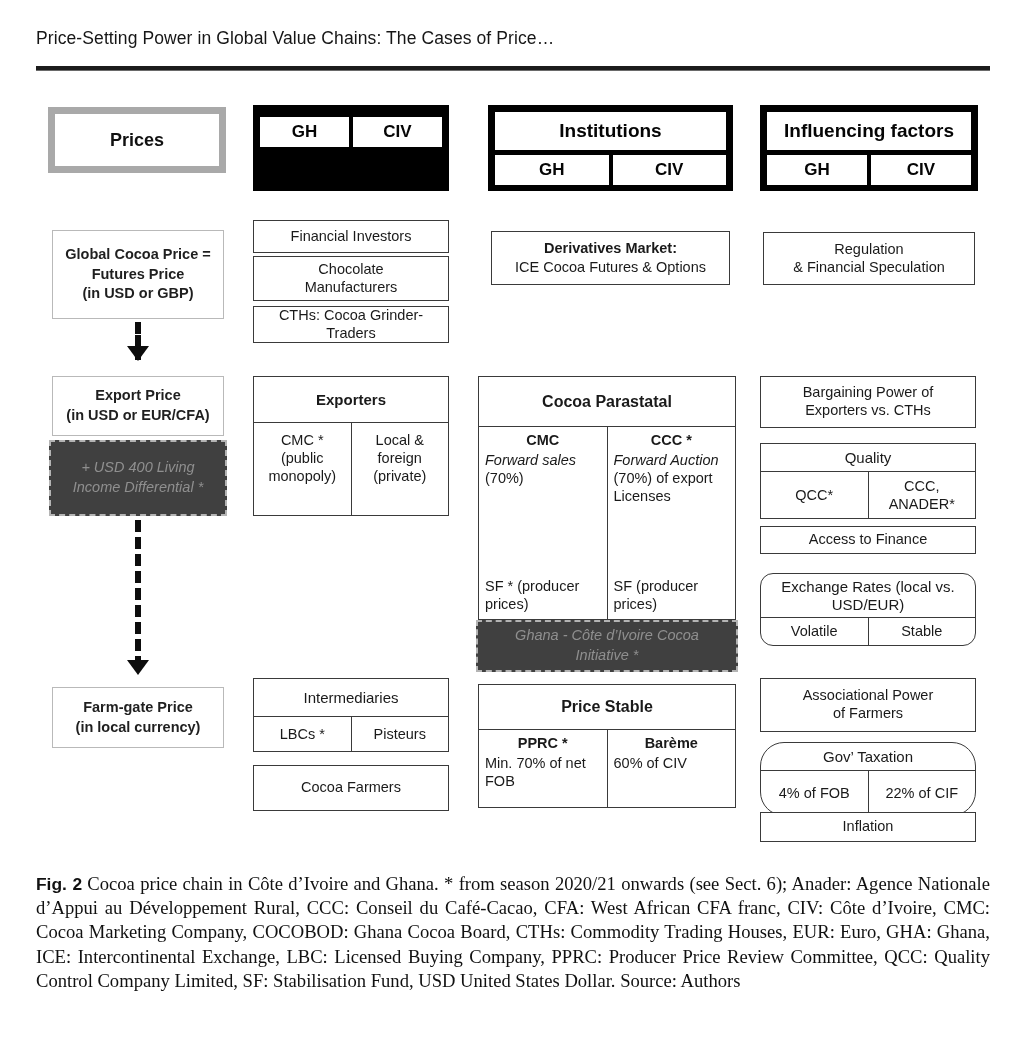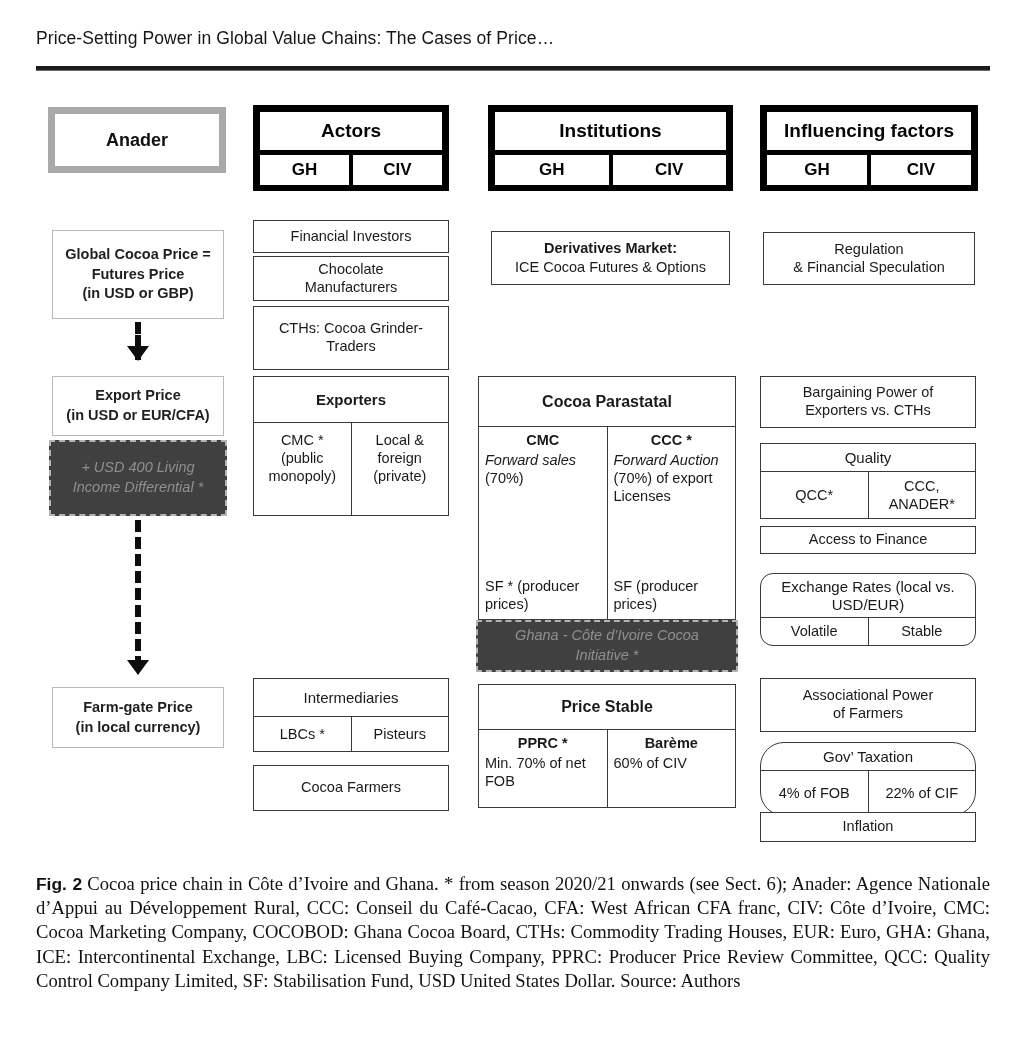--- a/index.html
+++ b/index.html
@@ -231,25 +231,24 @@
 </style>
 </head>
 <body>
 
 <div id="running-head" data-name="running-head">Price-Setting Power in Global Value Chains: The Cases of Price…</div>
 <div id="head-rule" data-name="header-rule"></div>
 
 <div id="figure" data-name="figure-cocoa-price-chain">
 
   <div class="abs priceshead" style="left:48px; top:107px; width:178px; height:66px;" data-name="column-header-prices">
-    <span data-name="column-header-prices-label">Anader</span>
+    <span data-name="column-header-prices-label">Prices</span>
   </div>
 
   <div class="abs colhead" style="left:253px; top:105px; width:196px; height:86px;" data-name="column-header-actors">
-    <div class="colhead-title" data-name="column-header-actors-title">Actors</div>
     <div class="colhead-sub" data-name="column-header-actors-subrow">
       <div data-name="column-header-actors-gh">GH</div>
       <div data-name="column-header-actors-civ">CIV</div>
     </div>
   </div>
 
   <div class="abs colhead" style="left:488px; top:105px; width:245px; height:86px;" data-name="column-header-institutions">
     <div class="colhead-title" data-name="column-header-institutions-title">Institutions</div>
     <div class="colhead-sub" data-name="column-header-institutions-subrow">
       <div data-name="column-header-institutions-gh">GH</div>
@@ -292,21 +291,21 @@
 (in local currency)</span>
   </div>
 
   <div class="abs cell" style="left:253px; top:220px; width:196px; height:33px;" data-name="actor-box-financial-investors">
     <span data-name="actor-box-financial-investors-label">Financial Investors</span>
   </div>
   <div class="abs cell" style="left:253px; top:256px; width:196px; height:45px;" data-name="actor-box-chocolate-manufacturers">
     <span data-name="actor-box-chocolate-manufacturers-label" style="white-space:pre-line;">Chocolate
 Manufacturers</span>
   </div>
-  <div class="abs cell" style="left:253px; top:306px; width:196px; height:64px;" data-name="actor-box-cths">
+  <div class="abs cell" style="left:253px; top:306px; width:196px; height:37px;" data-name="actor-box-cths">
     <span data-name="actor-box-cths-label" style="white-space:pre-line;">CTHs: Cocoa Grinder-
 Traders</span>
   </div>
 
   <div class="abs group" style="left:253px; top:376px; width:196px; height:140px;" data-name="actor-group-exporters">
     <div class="group-title" style="height:46px;" data-name="actor-group-exporters-title">Exporters</div>
     <div class="group-row" data-name="actor-group-exporters-row">
       <div class="gcell" style="align-items:flex-start; padding-top:8px;" data-name="actor-cell-exporters-gh">CMC *
 (public
 monopoly)</div>

